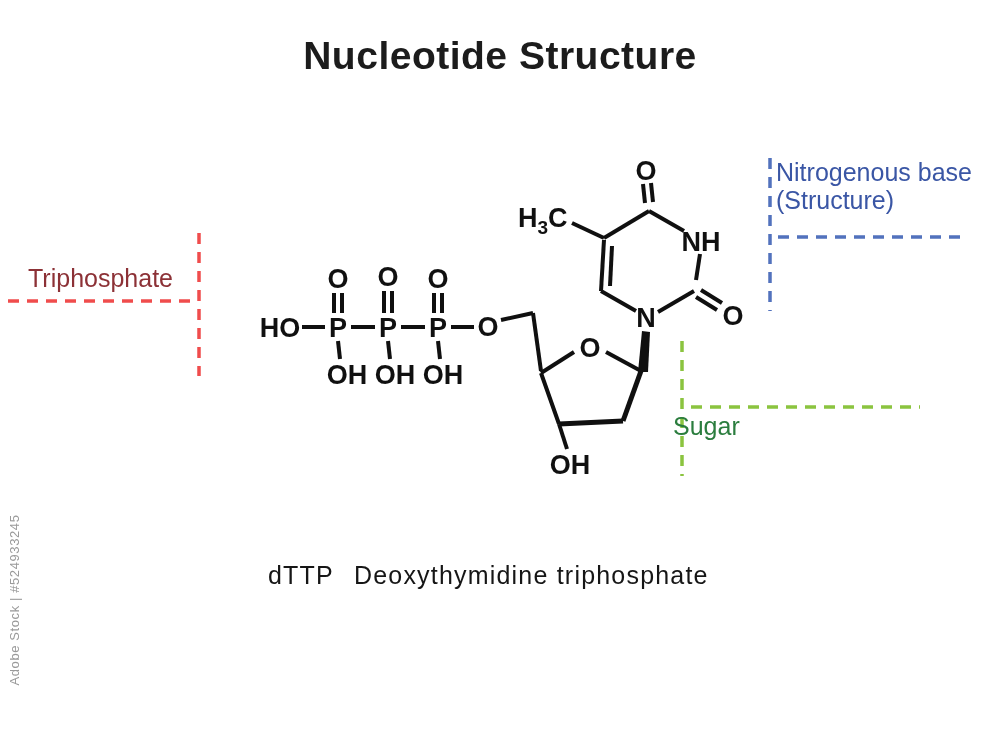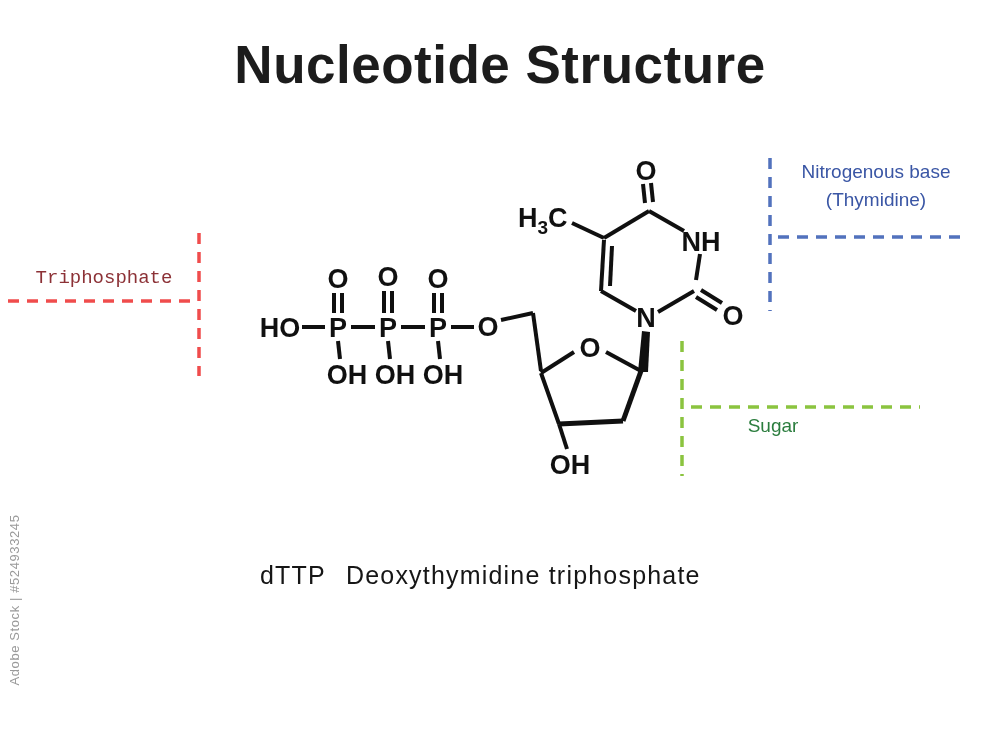--- a/index.html
+++ b/index.html
@@ -13,33 +13,33 @@
   }
   .scene { position: absolute; left: 0; top: 0; }
 
   .title {
     position: absolute;
     top: 34px;
     left: 0;
     width: 100%;
     margin: 0;
     text-align: center;
-    font-size: 53px;
+    font-size: 39px;
     font-weight: 600;
     color: #1c1c1c;
     letter-spacing: 0.5px;
   }
-  .lbl { position: absolute; font-size: 19px; line-height: 28px; text-align: center; }
-  .lbl-tri   { left: 28px;  top: 264px; width: 152px; color: #8c3136; font-family: Liberation Mono, monospace; }
+  .lbl { position: absolute; font-size: 25px; line-height: 28px; }
+  .lbl-tri   { left: 28px;  top: 264px; width: 152px; color: #8c3136; }
   .lbl-base  { left: 776px; top: 158px; width: 200px; color: #3a56a5; }
   .lbl-sugar { left: 673px; top: 412px; width: 200px; color: #2b7d3e; }
 
   .caption {
     position: absolute;
-    left: 260px;
+    left: 268px;
     top: 561px;
     font-size: 25px;
     color: #161616;
     letter-spacing: 1.2px;
     white-space: nowrap;
   }
   .caption .code { margin-right: 20px; }
 
   .watermark {
     position: absolute;
@@ -153,21 +153,21 @@
       <text class="atom" x="518" y="227" text-anchor="start"><tspan>H</tspan><tspan class="sub" dy="7">3</tspan><tspan dy="-7">C</tspan></text>
     </g>
   </svg>
 
   <h1 class="title">Nucleotide Structure</h1>
 
   <div class="lbl lbl-tri">Triphosphate</div>
 
   <div class="lbl lbl-base">
     <div>Nitrogenous base</div>
-    <div>(Thymidine)</div>
+    <div>(Structure)</div>
   </div>
 
   <div class="lbl lbl-sugar">
     <div>Sugar</div>
   </div>
 
   <div class="caption">
     <span class="code">dTTP</span><span>Deoxythymidine triphosphate</span>
   </div>
 

